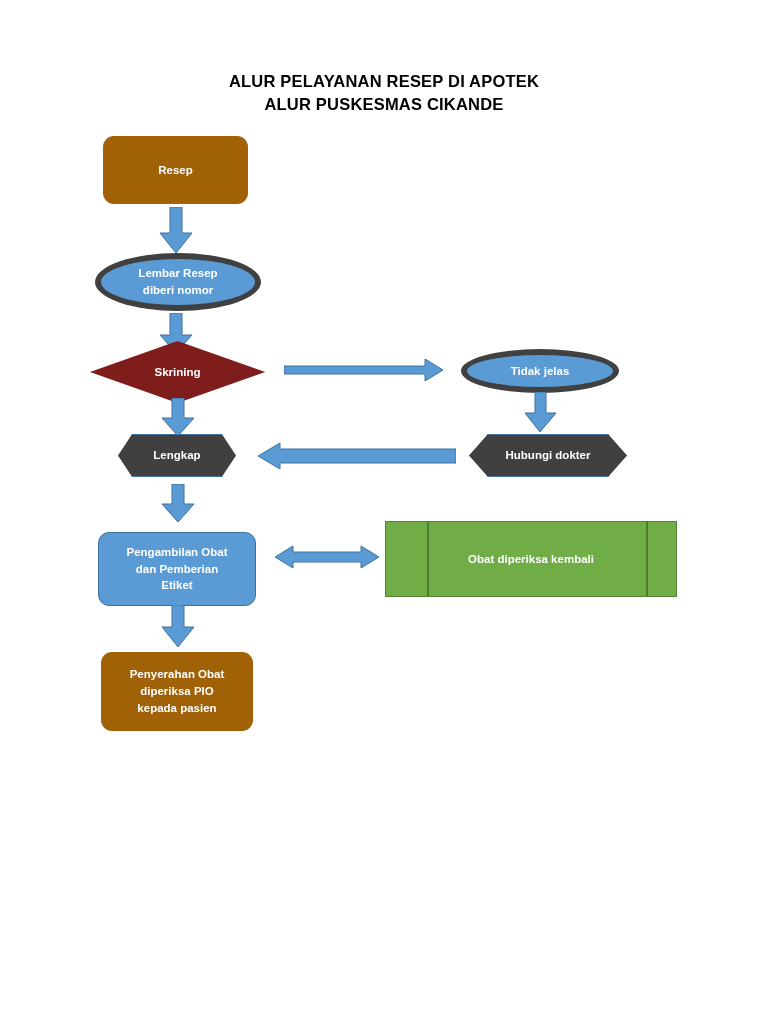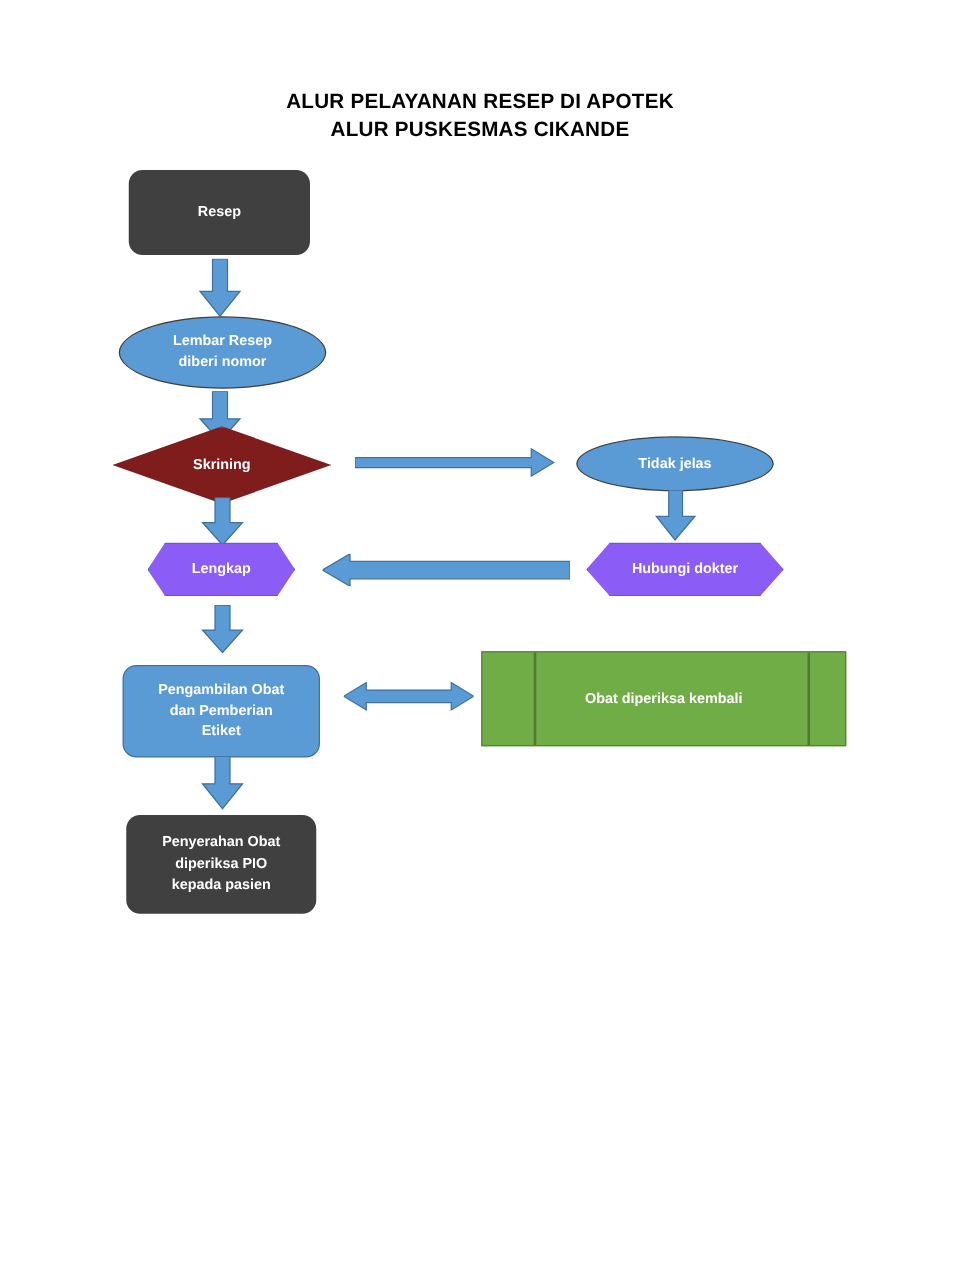--- a/index.html
+++ b/index.html
@@ -47,40 +47,40 @@
     color: #ffffff;
     font-weight: bold;
     font-size: 11.5px;
     line-height: 1.45;
     padding: 2px 6px;
   }
   .node .lbl { display: block; width: 100%; }
 
   
   .rrect-orange {
-    background: #404040;
+    background: #a16207;
     border-radius: 11px;
   }
   .rrect-blue {
     background: #5b9bd5;
     border: 1px solid #41719c;
     border-radius: 11px;
   }
   .ellipse-blue {
     background: #5b9bd5;
-    border: 1px solid #404040;
+    border: 6px solid #404040;
     border-radius: 50% / 50%;
   }
   .diamond-green {
     background: #7f1d1d;
     border: 1px solid #548235;
     clip-path: polygon(50% 0%, 100% 50%, 50% 100%, 0% 50%);
   }
   .hex-blue {
-    background: #8b5cf6;
+    background: #404040;
     border: 1px solid #41719c;
     clip-path: polygon(12% 0%, 88% 0%, 100% 50%, 88% 100%, 12% 100%, 0% 50%);
   }
 
   
   .predef-green {
     background: #70ad47;
     border: 1px solid #548235;
     flex-direction: column;
     justify-content: center;

